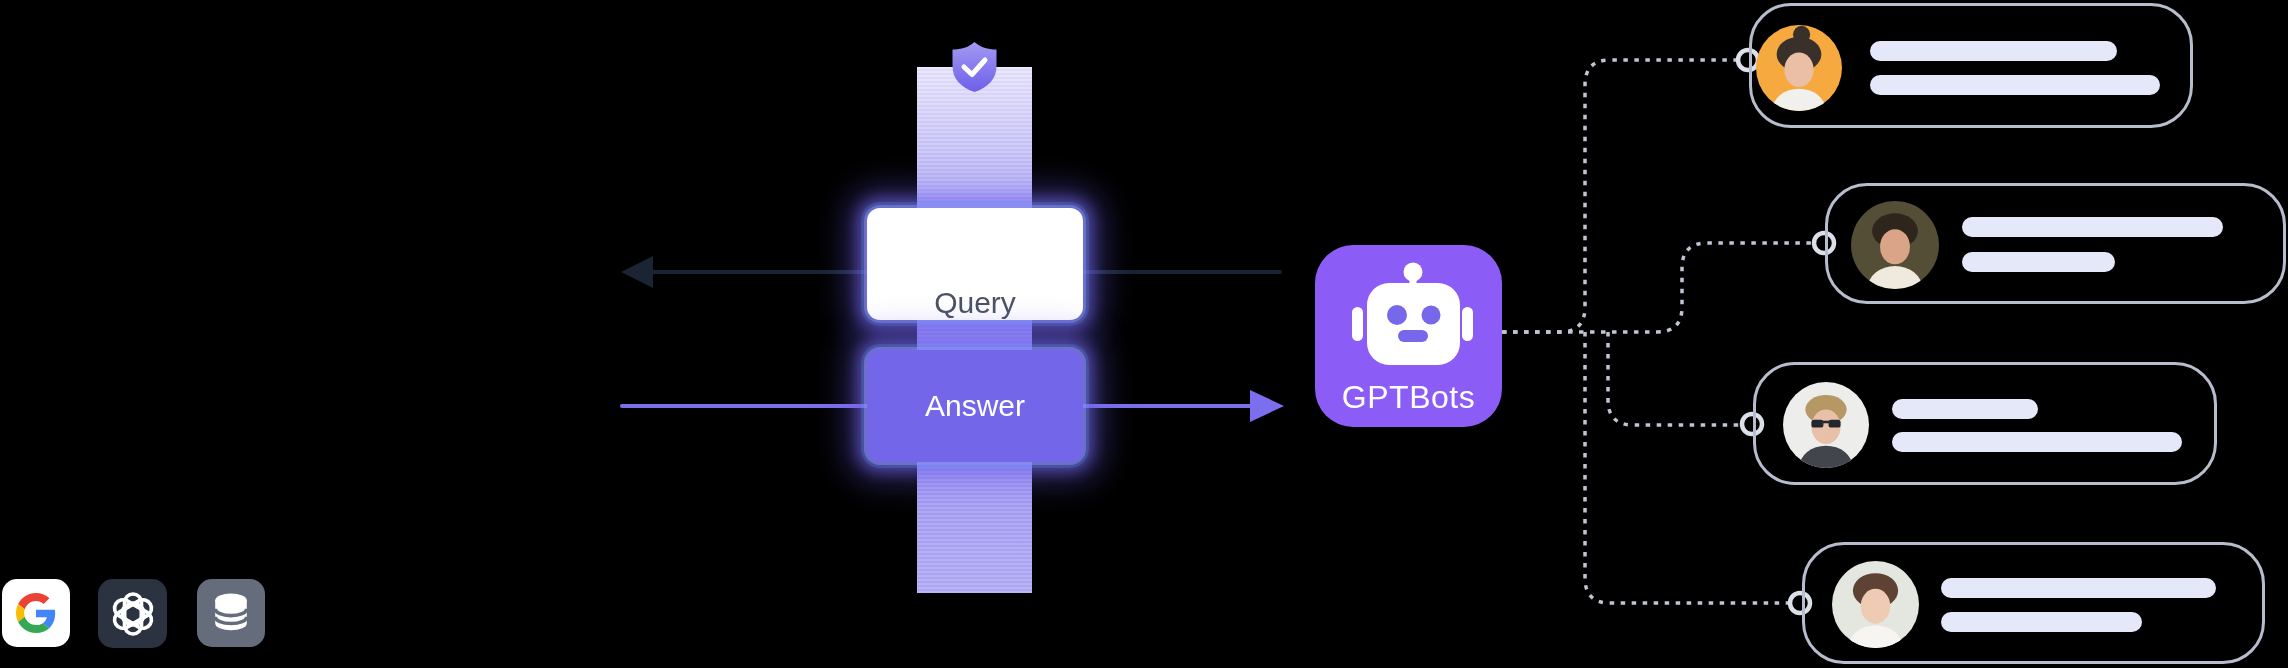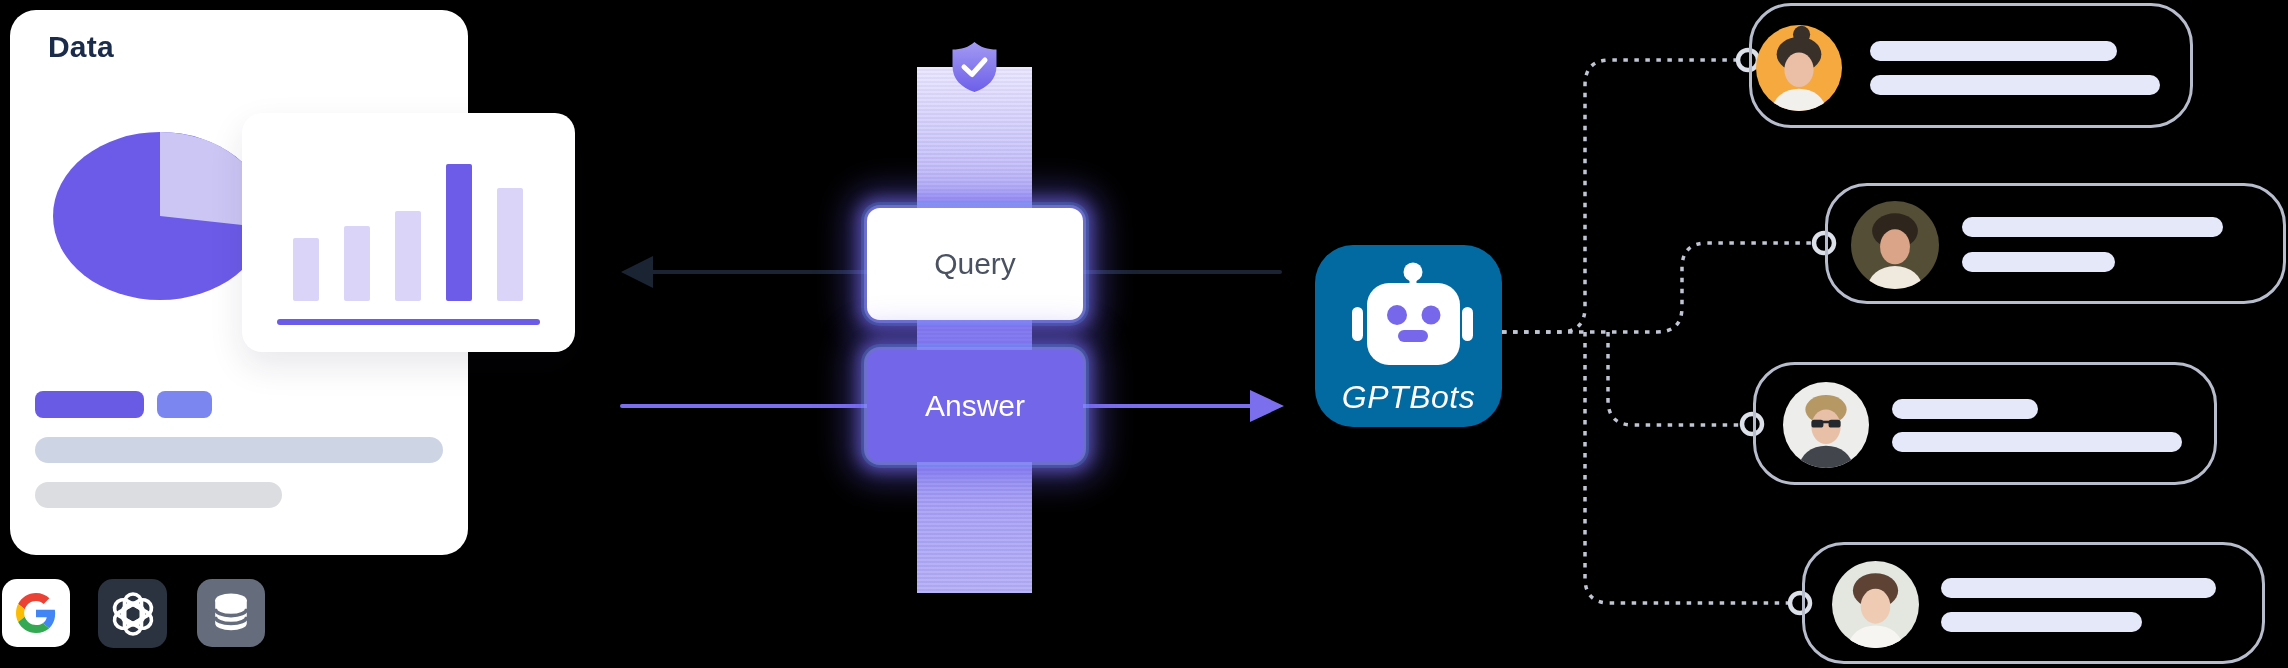--- a/index.html
+++ b/index.html
@@ -46,45 +46,20 @@
   .msg-bar{position:absolute;height:20px;border-radius:10px;background:var(--msg-bar);}
   .avatar .bun,.avatar .sunglasses{display:none;}
   .has-bun .avatar .bun{display:block;}
   .has-sunglasses .avatar .sunglasses{display:block;}
 </style>
 </head>
 <body>
 
 <div class="stage">
 
-  <section class="abs data-card" style="background-color: rgb(255, 255, 255);">
-    <h2 class="abs data-title" style="margin: 0px; color: rgb(27, 43, 74);">Data</h2>
-
-    <svg class="abs pie-wrap" viewBox="0 0 228 172">
-      <ellipse cx="114" cy="86" rx="107" ry="84" fill="#6C5BE8"></ellipse>
-      <path d="M114,86 L114.0,2.0 A107,84 0 0 1 220.0,97.7 Z" fill="#CCC6F5"></path>
-    </svg>
-
-    <div class="abs chart-card">
-      <div class="abs bars">
-          <div class="bar" style="height: 63px; background: rgb(217, 212, 248);"></div>
-          <div class="bar" style="height: 75px; background: rgb(217, 212, 248);"></div>
-          <div class="bar" style="height: 90px; background: rgb(217, 212, 248);"></div>
-          <div class="bar" style="height: 137px; background: rgb(108, 92, 232);"></div>
-          <div class="bar" style="height: 113px; background: rgb(217, 212, 248);"></div>
-        </div>
-      <div class="abs chart-baseline" style="background-color: rgb(108, 91, 232);"></div>
-    </div>
-
-    <div class="abs pill" style="left: 25px; width: 109px; background: rgb(106, 91, 229);"></div>
-    <div class="abs pill" style="left: 147px; width: 55px; background: rgb(123, 134, 240);"></div>
-
-    <div class="abs gline" style="left: 25px; top: 427px; width: 408px; background: rgb(205, 212, 228);"></div>
-    <div class="abs gline" style="left: 25px; top: 472px; width: 247px; background: rgb(220, 221, 225);"></div>
-  </section>
 
   <div class="abs src-tile" style="left: 2px; background-color: rgb(255, 255, 255);">
     <svg width="40" height="40" viewBox="0 0 48 48">
       <path fill="#EA4335" d="M24 9.5c3.54 0 6.71 1.22 9.21 3.6l6.85-6.85C35.9 2.38 30.47 0 24 0 14.62 0 6.51 5.38 2.56 13.22l7.98 6.19C12.43 13.72 17.74 9.5 24 9.5z"></path>
       <path fill="#4285F4" d="M46.98 24.55c0-1.57-.15-3.09-.38-4.55H24v9.02h12.94c-.58 2.96-2.26 5.48-4.78 7.18l7.73 6c4.51-4.18 7.09-10.36 7.09-17.65z"></path>
       <path fill="#FBBC05" d="M10.53 28.59c-.48-1.45-.76-2.99-.76-4.59s.27-3.14.76-4.59l-7.98-6.19C.92 16.46 0 20.12 0 24c0 3.88.92 7.54 2.56 10.78l7.97-6.19z"></path>
       <path fill="#34A853" d="M24 48c6.48 0 11.93-2.13 15.89-5.81l-7.73-6c-2.15 1.45-4.92 2.3-8.16 2.3-6.26 0-11.57-4.22-13.47-9.91l-7.98 6.19C6.51 42.62 14.62 48 24 48z"></path>
     </svg>
   </div>
 
@@ -122,29 +97,29 @@
     <path d="M23.5,1 C29,6.2 37,8.5 45.5,8.5 V25 C45.5,38.5 36.5,46.5 23.5,51 C10.5,46.5 1.5,38.5 1.5,25 V8.5 C10,8.5 18,6.2 23.5,1 Z" fill="url(#shgrad)"></path>
     <polyline points="13,26 21,33.5 34,19" fill="none" stroke-width="5" stroke-linecap="round" stroke-linejoin="round" stroke="#FFFFFF"></polyline>
   </svg>
 
   <div class="abs hline" style="left: 651px; top: 270px; width: 631px; background-color: rgb(26, 36, 51);"></div>
   <div class="abs head-left" style="left:621px;top:256px;border-right:32px solid #1A2433;"></div>
 
   <div class="abs hline" style="left: 620px; top: 404px; width: 632px; background-color: rgb(124, 111, 237);"></div>
   <div class="abs head-right" style="left:1250px;top:390px;border-left:34px solid #7C6FED;"></div>
 
-  <div class="abs flow-box glitch" style="top: 208px; background-color: rgb(255, 255, 255);">
+  <div class="abs flow-box glitch" style="top: 208px; background-color: rgb(255, 255, 255); align-items: flex-end;">
     <span style="color: rgb(74, 82, 98);">Query</span>
   </div>
 
   <div class="abs flow-box glitch" style="top: 350px; background-color: rgb(116, 102, 233); text-align: center;">
     <span style="color: rgb(255, 255, 255);">Answer</span>
   </div>
 
-  <div class="abs bot-tile" style="background-color: #0369a1; font-style: italic;">
+  <div class="abs bot-tile" style="background-color: #8b5cf6;">
     <svg class="abs" style="left:0;top:0;" width="187" height="182" viewBox="0 0 187 182">
       <circle cx="98" cy="27" r="9.5" fill="#FFFFFF"></circle>
       <rect x="94.5" y="30" width="7" height="12" fill="#FFFFFF"></rect>
       <rect x="52" y="38" width="93" height="82" rx="22" fill="#FFFFFF"></rect>
       <rect x="37" y="62" width="11" height="34" rx="5.5" fill="#FFFFFF"></rect>
       <rect x="147" y="62" width="11" height="34" rx="5.5" fill="#FFFFFF"></rect>
       <circle cx="82" cy="70" r="10" fill="#7767EB"></circle>
       <circle cx="116" cy="70" r="9.5" fill="#7767EB"></circle>
       <rect x="83" y="85" width="30" height="12" rx="6" fill="#7767EB"></rect>
     </svg>

